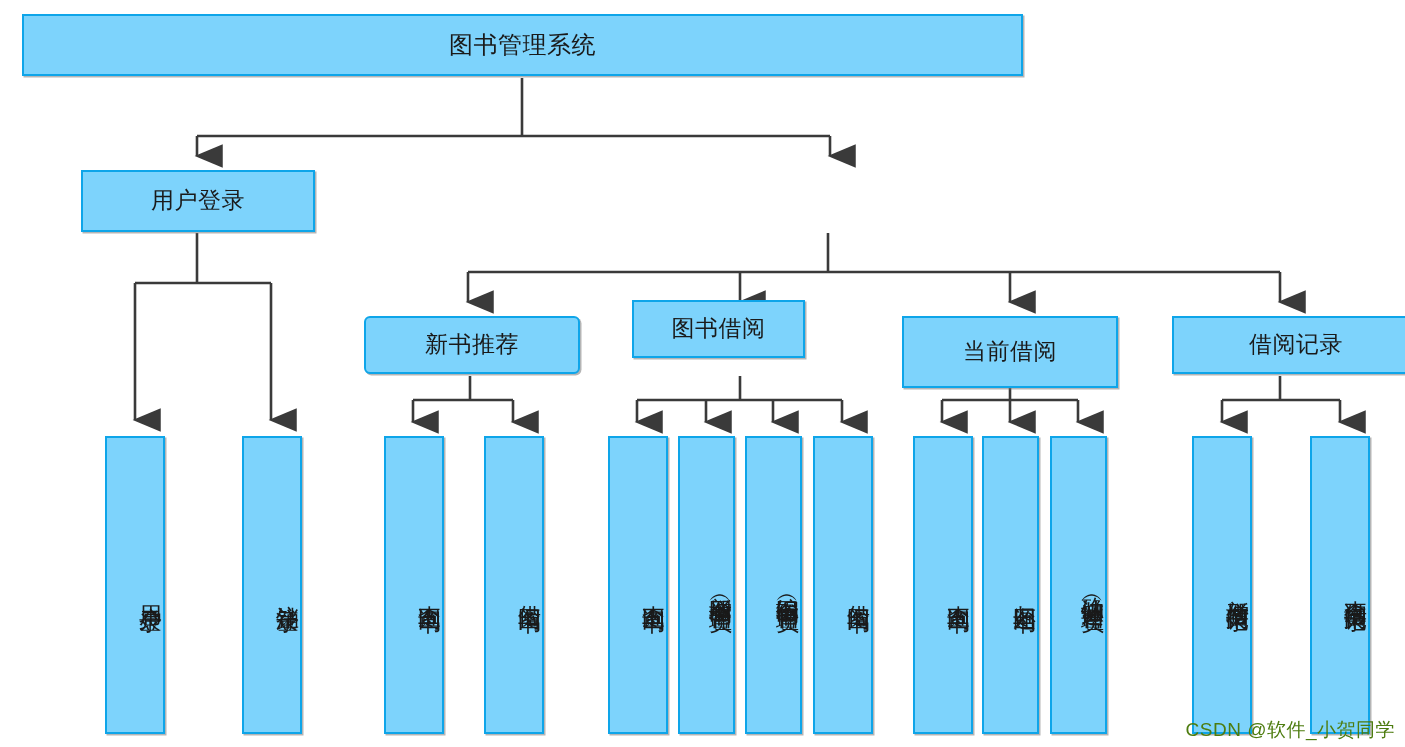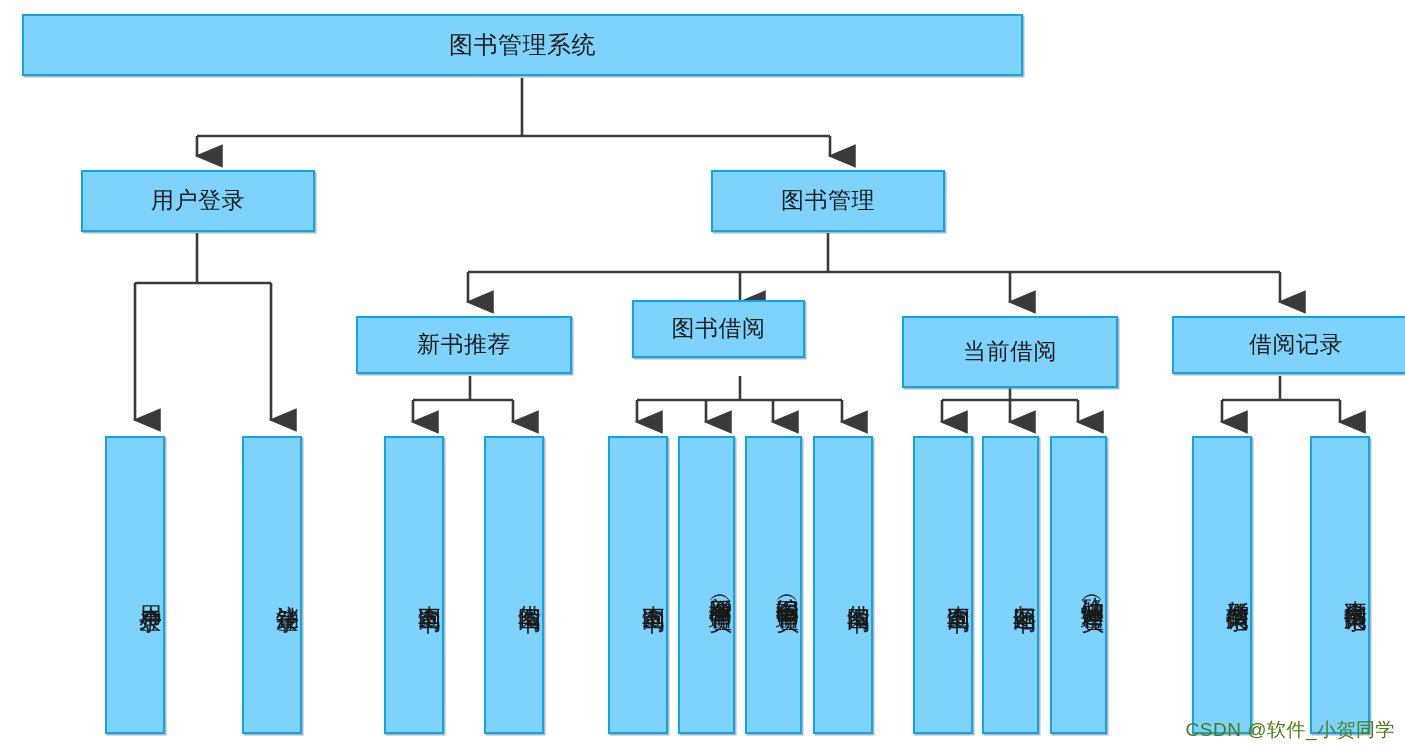--- a/index.html
+++ b/index.html
@@ -118,23 +118,22 @@
       <path d="M1280,376 L1280,400"></path>
       <path d="M1222,400 L1340,400"></path>
       <path d="M1222,400 L1222,422" marker-end="url(#arrow)"></path>
       <path d="M1340,400 L1340,422" marker-end="url(#arrow)"></path>
     </g>
   </svg>
 
   <div class="node horiz root" style="left:22px; top:14px; width:1001px; height:62px;">图书管理系统</div>
 
   <div class="node horiz" style="left:81px; top:170px; width:234px; height:62px;">用户登录</div>
-  <div class="node horiz" style="left:711px; top:170px; width:234px; height:62px;">图书管理</div>
 
-  <div class="node horiz" style="left:356px; top:316px; width:216px; height:58px;">新书推荐</div>
+  <div class="node horiz" style="left:364px; top:316px; width:216px; height:58px;border-radius:6px;">新书推荐</div>
   <div class="node horiz" style="left:632px; top:300px; width:173px; height:58px;">图书借阅</div>
   <div class="node horiz" style="left:902px; top:316px; width:216px; height:72px;">当前借阅</div>
   <div class="node horiz" style="left:1172px; top:316px; width:248px; height:58px;">借阅记录</div>
 
   <div class="node vert" style="left:105px; top:436px; width:60px; height:298px;">用户登录</div>
   <div class="node vert" style="left:242px; top:436px; width:60px; height:298px;">注销登录</div>
 
   <div class="node vert" style="left:384px; top:436px; width:60px; height:298px;">查询图书</div>
   <div class="node vert" style="left:484px; top:436px; width:60px; height:298px;">借阅图书</div>
 

